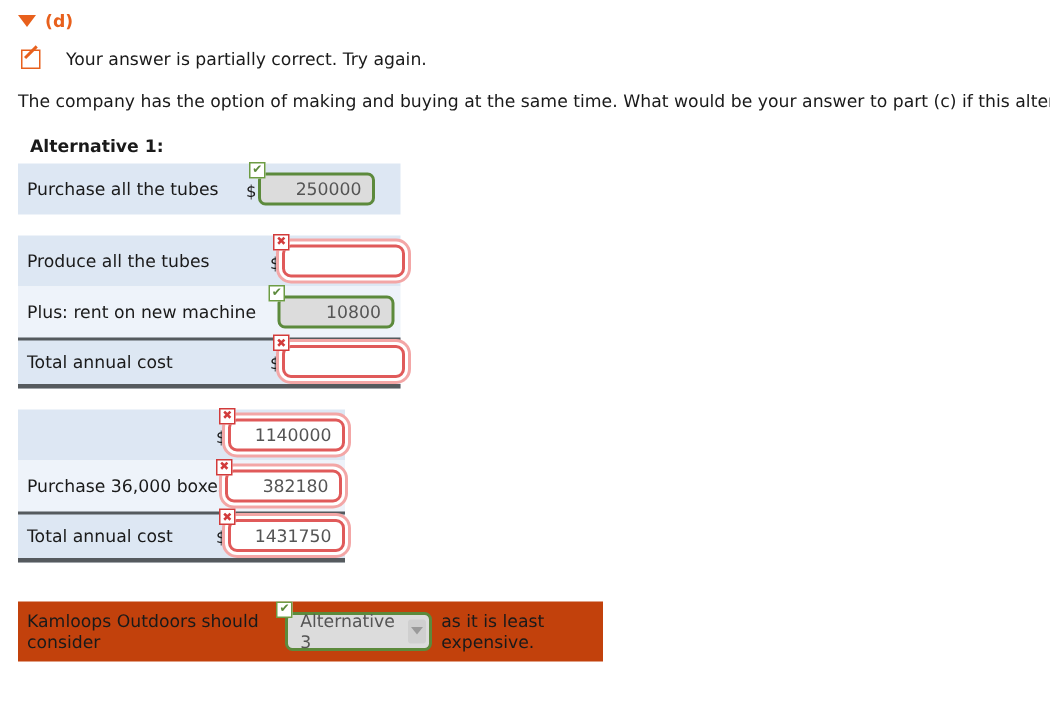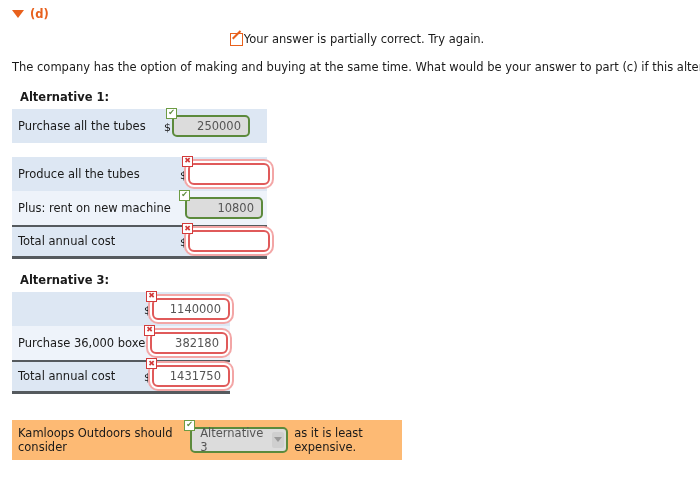--- a/index.html
+++ b/index.html
@@ -36,24 +36,23 @@
   .part-label {
     color: #e8601c;
     font-weight: bold;
     font-size: 11.5px;
   }
 
   
   .status-line {
     display: flex;
     align-items: center;
-    gap: 1px;
+    gap: 17px;
     padding: 8px 0 0 14px;
     height: 18px;
-    justify-content: center;
   }
   .icon-partial {
     width: 11px; height: 11px;
     border: 1.5px solid #e8601c;
     background: #fff;
     position: relative;
     flex: 0 0 auto;
   }
   .icon-partial::after {
     content: "";
@@ -155,21 +154,21 @@
     line-height: 1;
     font-weight: bold;
     z-index: 4;
   }
   .badge.ok  { border: 1.5px solid #6d9c44; color: #5c8a3c; }
   .badge.bad { border: 1.5px solid #d23b3b; color: #d23b3b; }
 
   
   .conclusion {
     margin: 26px 0 0 12px;
-    background: #fdba74;
+    background: #c2410c;
     height: 40px;
     display: flex;
     align-items: center;
     padding-left: 6px;
     width: 390px;
     box-sizing: border-box;
   }
   .conclusion-text { font-size: 11.5px; }
   .select-wrap {
     position: relative;
@@ -272,21 +271,20 @@
             <span class="badge bad">✖</span>
             <span></span>
           </span>
         </span>
       </div>
 
     </div>
   </div>
 
   <div class="alt-block">
-    <div class="alt-title">Alternative 3:</div>
     <div class="rows">
 
       <div class="row blue" style="width:218px;">
         <span class="field-wrap" style="left:132px;">
           <span class="dollar">$</span>
           <span class="fbox wrong" style="width:78px;">
             <span class="badge bad">✖</span>
             <span>1140000</span>
           </span>
         </span>

